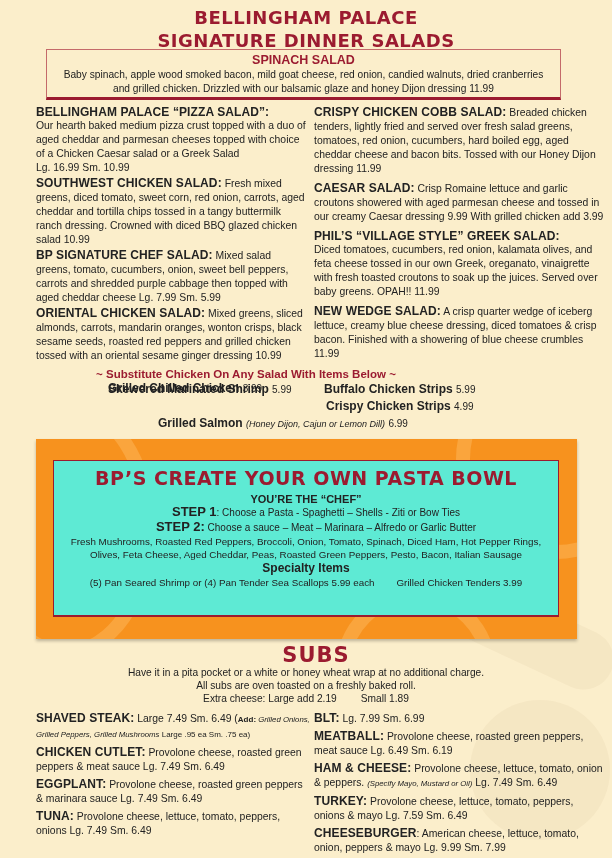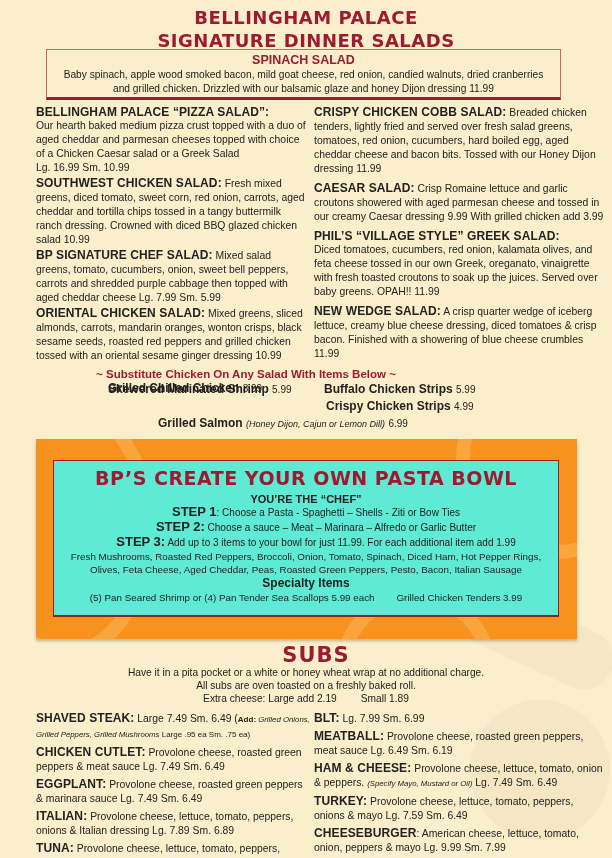--- a/index.html
+++ b/index.html
@@ -187,23 +187,20 @@
   <div class="swirl" style="left:300px; top:150px; width:160px; height:160px;"></div>
   <div class="pasta-inner">
     <div class="pasta-title">BP’S CREATE YOUR OWN PASTA BOWL</div>
     <div class="pasta-sub">YOU’RE THE “CHEF”</div>
     <div class="pasta-line">
       <b>STEP 1</b><span>: Choose a Pasta - Spaghetti – Shells - Ziti or Bow Ties</span>
     </div>
     <div class="pasta-line">
       <b>STEP 2:</b><span> Choose a sauce – Meat – Marinara – Alfredo or Garlic Butter</span>
     </div>
-    <div class="pasta-line">
-      <b>STEP 3:</b><span> Add up to 3 items to your bowl for just 11.99.  For each additional item add 1.99</span>
-    </div>
     <div class="pasta-small">Fresh Mushrooms, Roasted Red Peppers, Broccoli, Onion, Tomato, Spinach, Diced Ham, Hot Pepper Rings,</div>
     <div class="pasta-small">Olives, Feta Cheese, Aged Cheddar, Peas, Roasted Green Peppers, Pesto, Bacon, Italian Sausage</div>
     <div class="pasta-spec-title">Specialty Items</div>
     <div class="pasta-small">
       <span>(5) Pan Seared Shrimp or (4) Pan Tender Sea Scallops 5.99 each</span><span class="spec-gap"></span><span>Grilled Chicken Tenders 3.99</span>
     </div>
   </div>
 </div>
 
 <div class="subs-title">SUBS</div>
@@ -222,24 +219,20 @@
   </div>
   <div class="item">
     <span class="item-name">CHICKEN CUTLET:</span>
     <span>Provolone cheese, roasted green peppers &amp; meat sauce  Lg. 7.49   Sm. 6.49</span>
   </div>
   <div class="item">
     <span class="item-name">EGGPLANT:</span>
     <span>Provolone cheese, roasted green peppers &amp; marinara sauce  Lg.  7.49   Sm. 6.49</span>
   </div>
   <div class="item">
-    <span class="item-name">ITALIAN:</span>
-    <span>Provolone cheese, lettuce, tomato, peppers, onions &amp; Italian dressing  Lg. 7.89   Sm. 6.89</span>
-  </div>
-  <div class="item">
     <span class="item-name">TUNA:</span>
     <span>Provolone cheese, lettuce, tomato, peppers, onions  Lg. 7.49   Sm. 6.49</span>
   </div>
 </div>
 
 <div class="subs-col subs-right">
   <div class="item">
     <span class="item-name">BLT:</span>
     <span>  Lg. 7.99   Sm. 6.99</span>
   </div>

